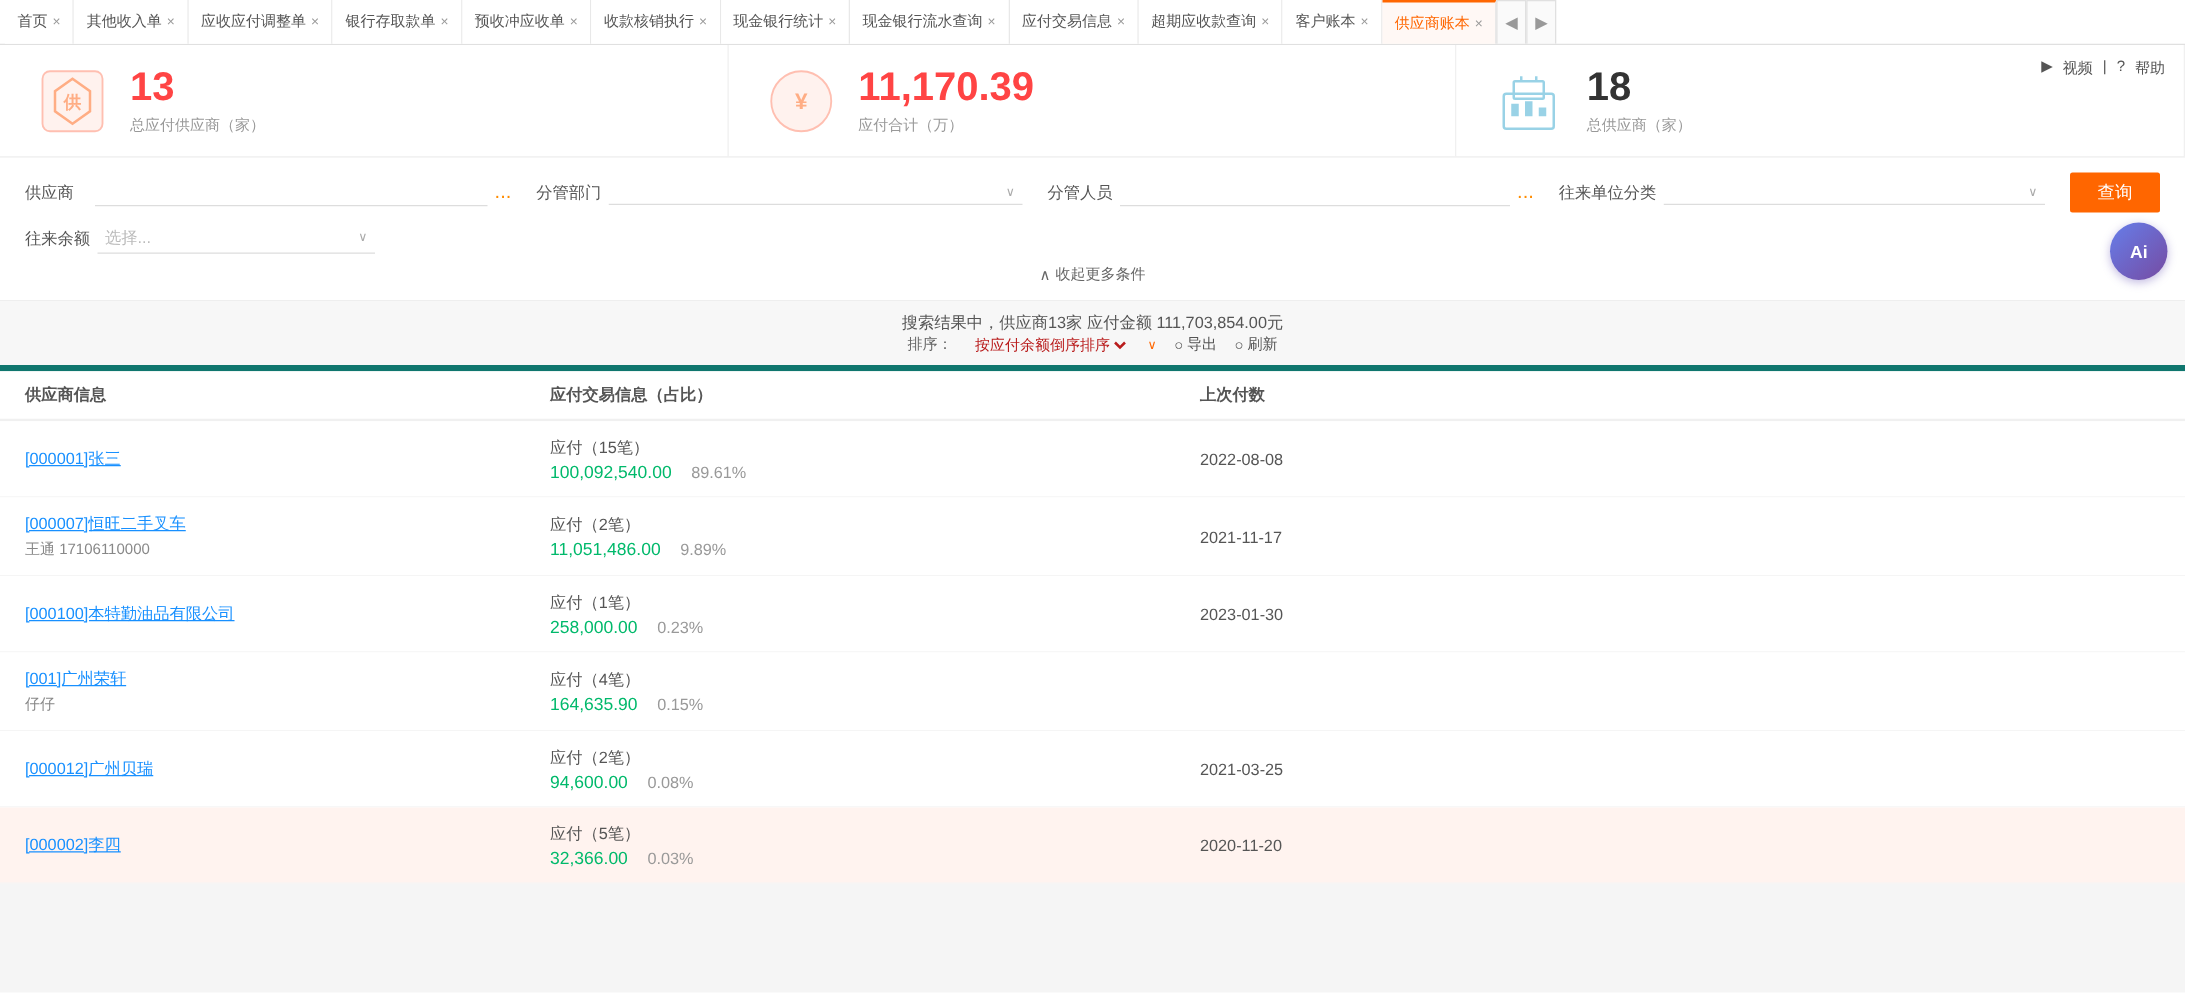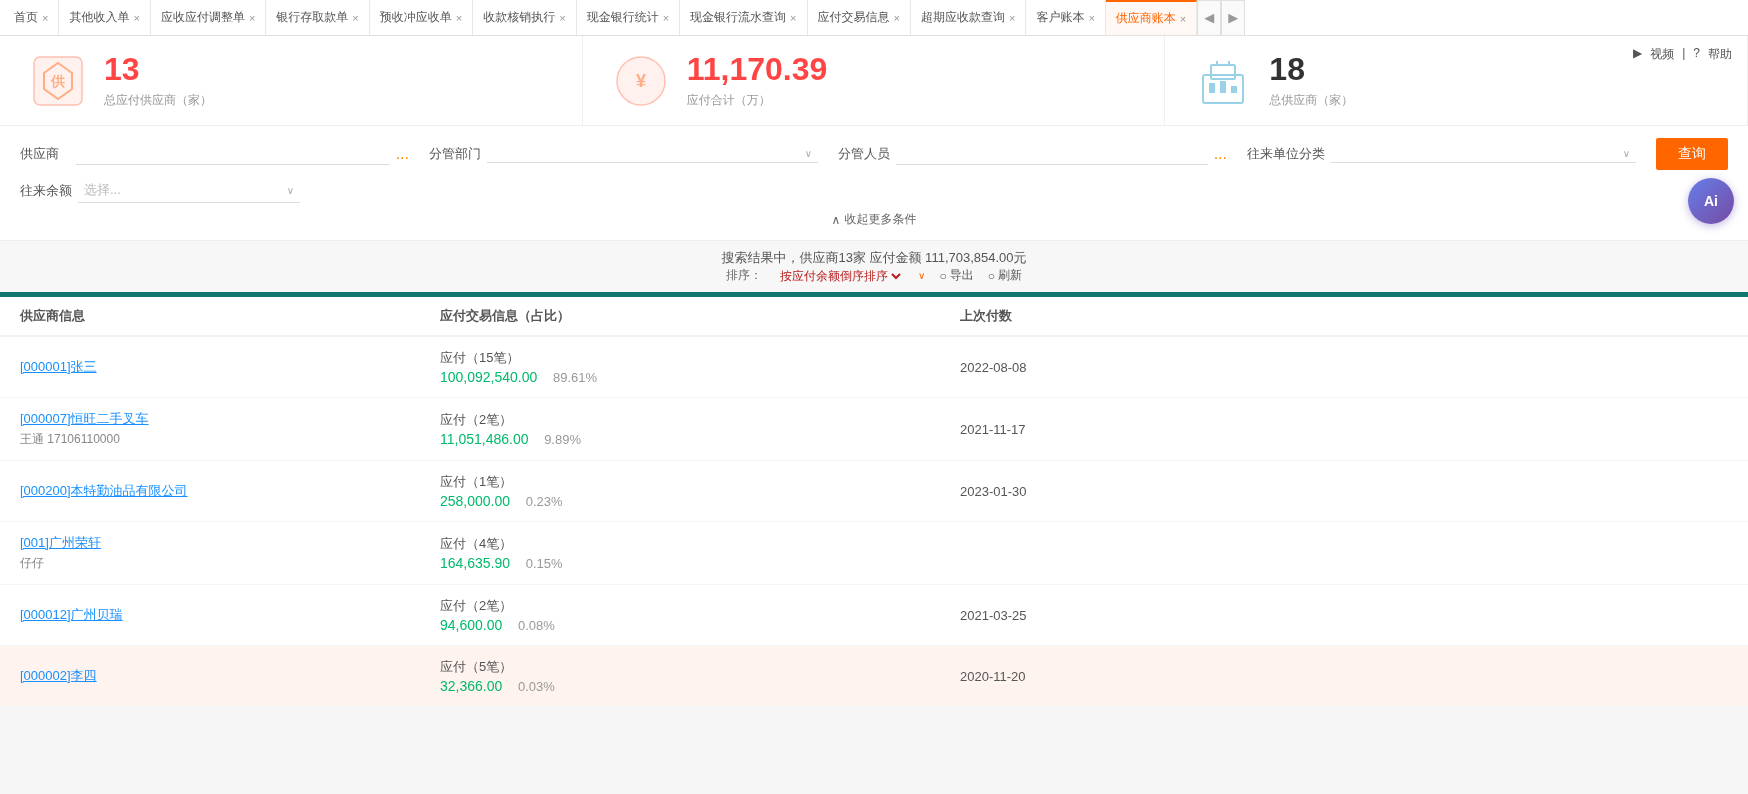--- a/index.html
+++ b/index.html
@@ -463,21 +463,21 @@
         <span class="trade-pct">9.89%</span>
       </div>
     </div>
     <div class="col-lastpay">
       <span class="lastpay-date">2021-11-17</span>
     </div>
   </div>
 
   <div class="table-row">
     <div class="col-supplier">
-      <a class="supplier-name">[000200]本特勤油品有限公司</a>
+      <a class="supplier-name">[000100]本特勤油品有限公司</a>
     </div>
     <div class="col-trade">
       <div class="trade-entry">
         <span class="trade-label">应付（1笔）</span>
       </div>
       <div>
         <span class="trade-amount">258,000.00</span>
         <span class="trade-pct">0.23%</span>
       </div>
     </div>

